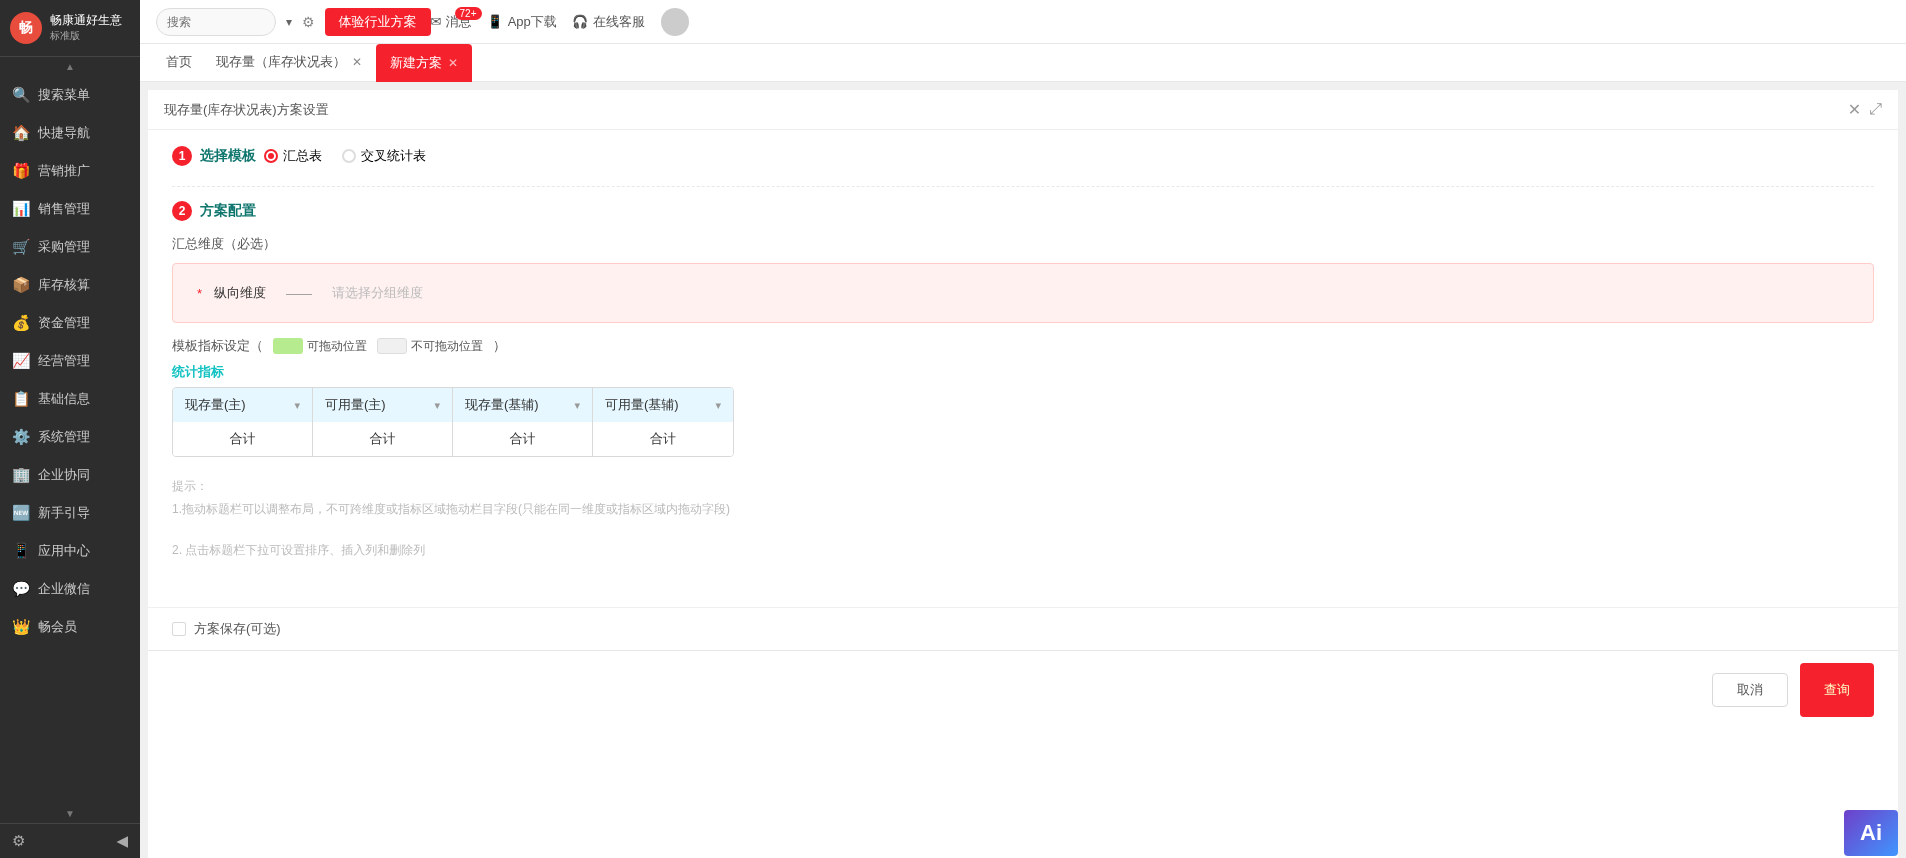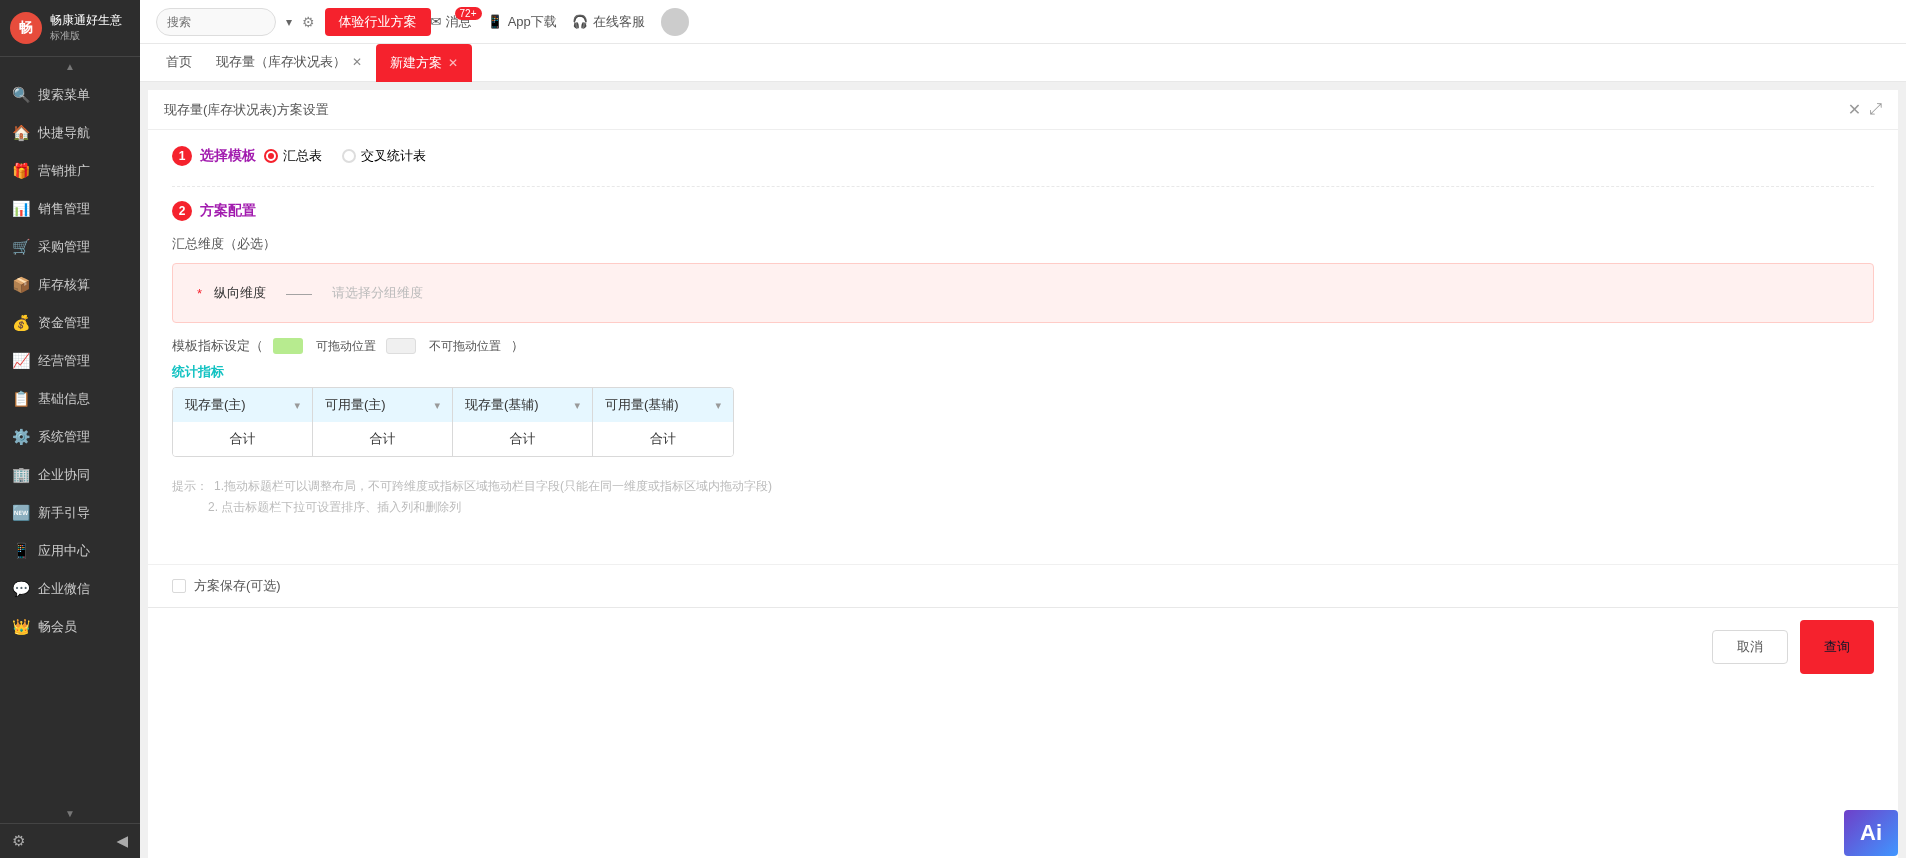--- a/index.html
+++ b/index.html
@@ -121,21 +121,21 @@
     
     .step-section { margin-bottom: 20px; }
     .step-title {
       display: flex; align-items: center; gap: 8px; margin-bottom: 14px;
     }
     .step-badge {
       background: #f5222d; color: white; border-radius: 50%;
       width: 20px; height: 20px; display: flex; align-items: center;
       justify-content: center; font-size: 12px; font-weight: bold; flex-shrink: 0;
     }
-    .step-label { font-size: 14px; font-weight: bold; color: #a21caf; }
+    .step-label { font-size: 14px; font-weight: bold; color: #0f766e; }
 
     
     .radio-group { display: flex; align-items: center; gap: 20px; }
     .radio-item { display: flex; align-items: center; gap: 5px; cursor: pointer; font-size: 13px; }
     .radio-dot {
       width: 14px; height: 14px; border-radius: 50%; border: 2px solid #ddd;
       display: flex; align-items: center; justify-content: center;
     }
     .radio-dot.selected { border-color: #f5222d; }
     .radio-dot.selected::after {
@@ -153,21 +153,21 @@
       background: #fff1f0; border: 1px solid #ffccc7;
       border-radius: 4px; padding: 20px 24px; margin-bottom: 14px;
     }
     .required-row { display: flex; align-items: center; gap: 12px; }
     .required-star { color: #f5222d; font-size: 13px; }
     .dimension-label { color: #333; font-size: 13px; }
     .dimension-dash { color: #999; margin: 0 8px; }
     .dimension-placeholder { color: #bbb; font-size: 13px; }
     .template-config-label { font-size: 13px; color: #555; margin-bottom: 8px; display: flex; align-items: center; gap: 10px; }
     .indicator-movable {
-      display: inline-flex; align-items: center; gap: 13px; font-size: 12px; color: #555;
+      display: inline-flex; align-items: center; gap: 4px; font-size: 12px; color: #555;
     }
     .indicator-box-movable {
       width: 30px; height: 16px; background: #b7eb8f; border-radius: 3px; display: inline-block;
     }
     .indicator-box-fixed {
       width: 30px; height: 16px; background: #f0f0f0; border-radius: 3px; display: inline-block; border: 1px solid #ddd;
     }
 
     
     .stats-title { color: #13c2c2; font-size: 13px; font-weight: bold; margin-bottom: 6px; }
@@ -182,39 +182,39 @@
     .stats-table-body { display: flex; background: #fff; }
     .stats-col-cell {
       width: 140px; padding: 8px 12px; border-right: 1px solid #d9d9d9;
       text-align: center; font-size: 13px; color: #333;
     }
     .stats-col-cell:last-child { border-right: none; }
     .chevron { color: #999; font-size: 11px; cursor: pointer; }
 
     
     .tips-section { margin-top: 10px; color: #bbb; font-size: 12px; padding: 8px 0; }
-    .tips-item { margin-bottom: 4px; display: flex; gap: 6px; }
+    .tips-item { margin-bottom: 4px; display: flex; gap: 6px; flex-direction: column; }
     .tips-num { flex-shrink: 0; }
 
     
     .bottom-checkbox { display: flex; align-items: center; gap: 8px; padding: 12px 24px; font-size: 13px; color: #555; border-top: 1px solid #f0f0f0; }
     .checkbox-box { width: 14px; height: 14px; border: 1px solid #d9d9d9; border-radius: 2px; cursor: pointer; }
 
     
     .action-bar {
       display: flex; align-items: center; justify-content: flex-end; gap: 12px;
       padding: 12px 24px; border-top: 1px solid #e8e8e8; background: #fff;
     }
     .btn-cancel {
       padding: 7px 24px; border: 1px solid #d9d9d9; background: #fff;
       border-radius: 4px; cursor: pointer; font-size: 13px; color: #555;
     }
     .btn-query {
       padding: 18px 24px; background: #f5222d; border: none;
-      border-radius: 4px; cursor: pointer; font-size: 13px; color: #0f172a;
+      border-radius: 4px; cursor: pointer; font-size: 13px; color: #fef9c3;
     }
 
     
     .ai-badge {
       position: fixed; bottom: 2px; right: 8px;
       background: linear-gradient(135deg, #6e40c9, #4096ff);
       color: white; padding: 10px 16px; border-radius: 4px;
       font-size: 22px; font-weight: bold; cursor: pointer;
     }
   </style>

